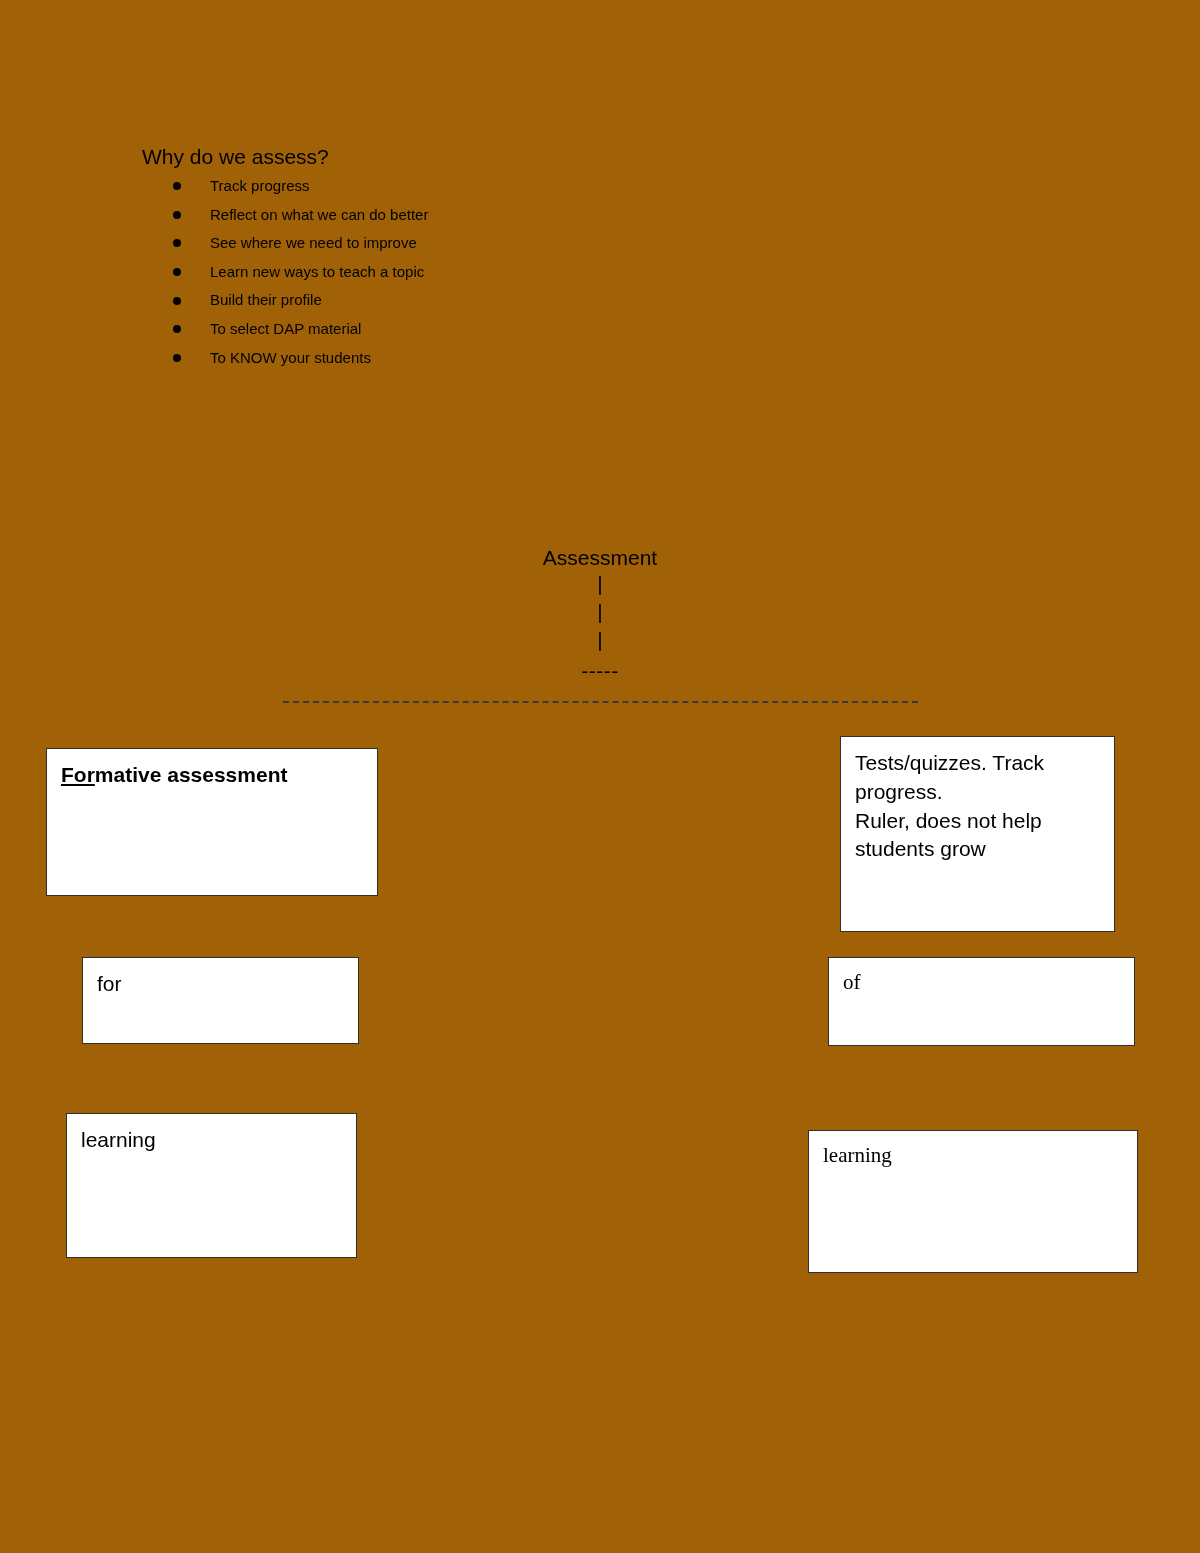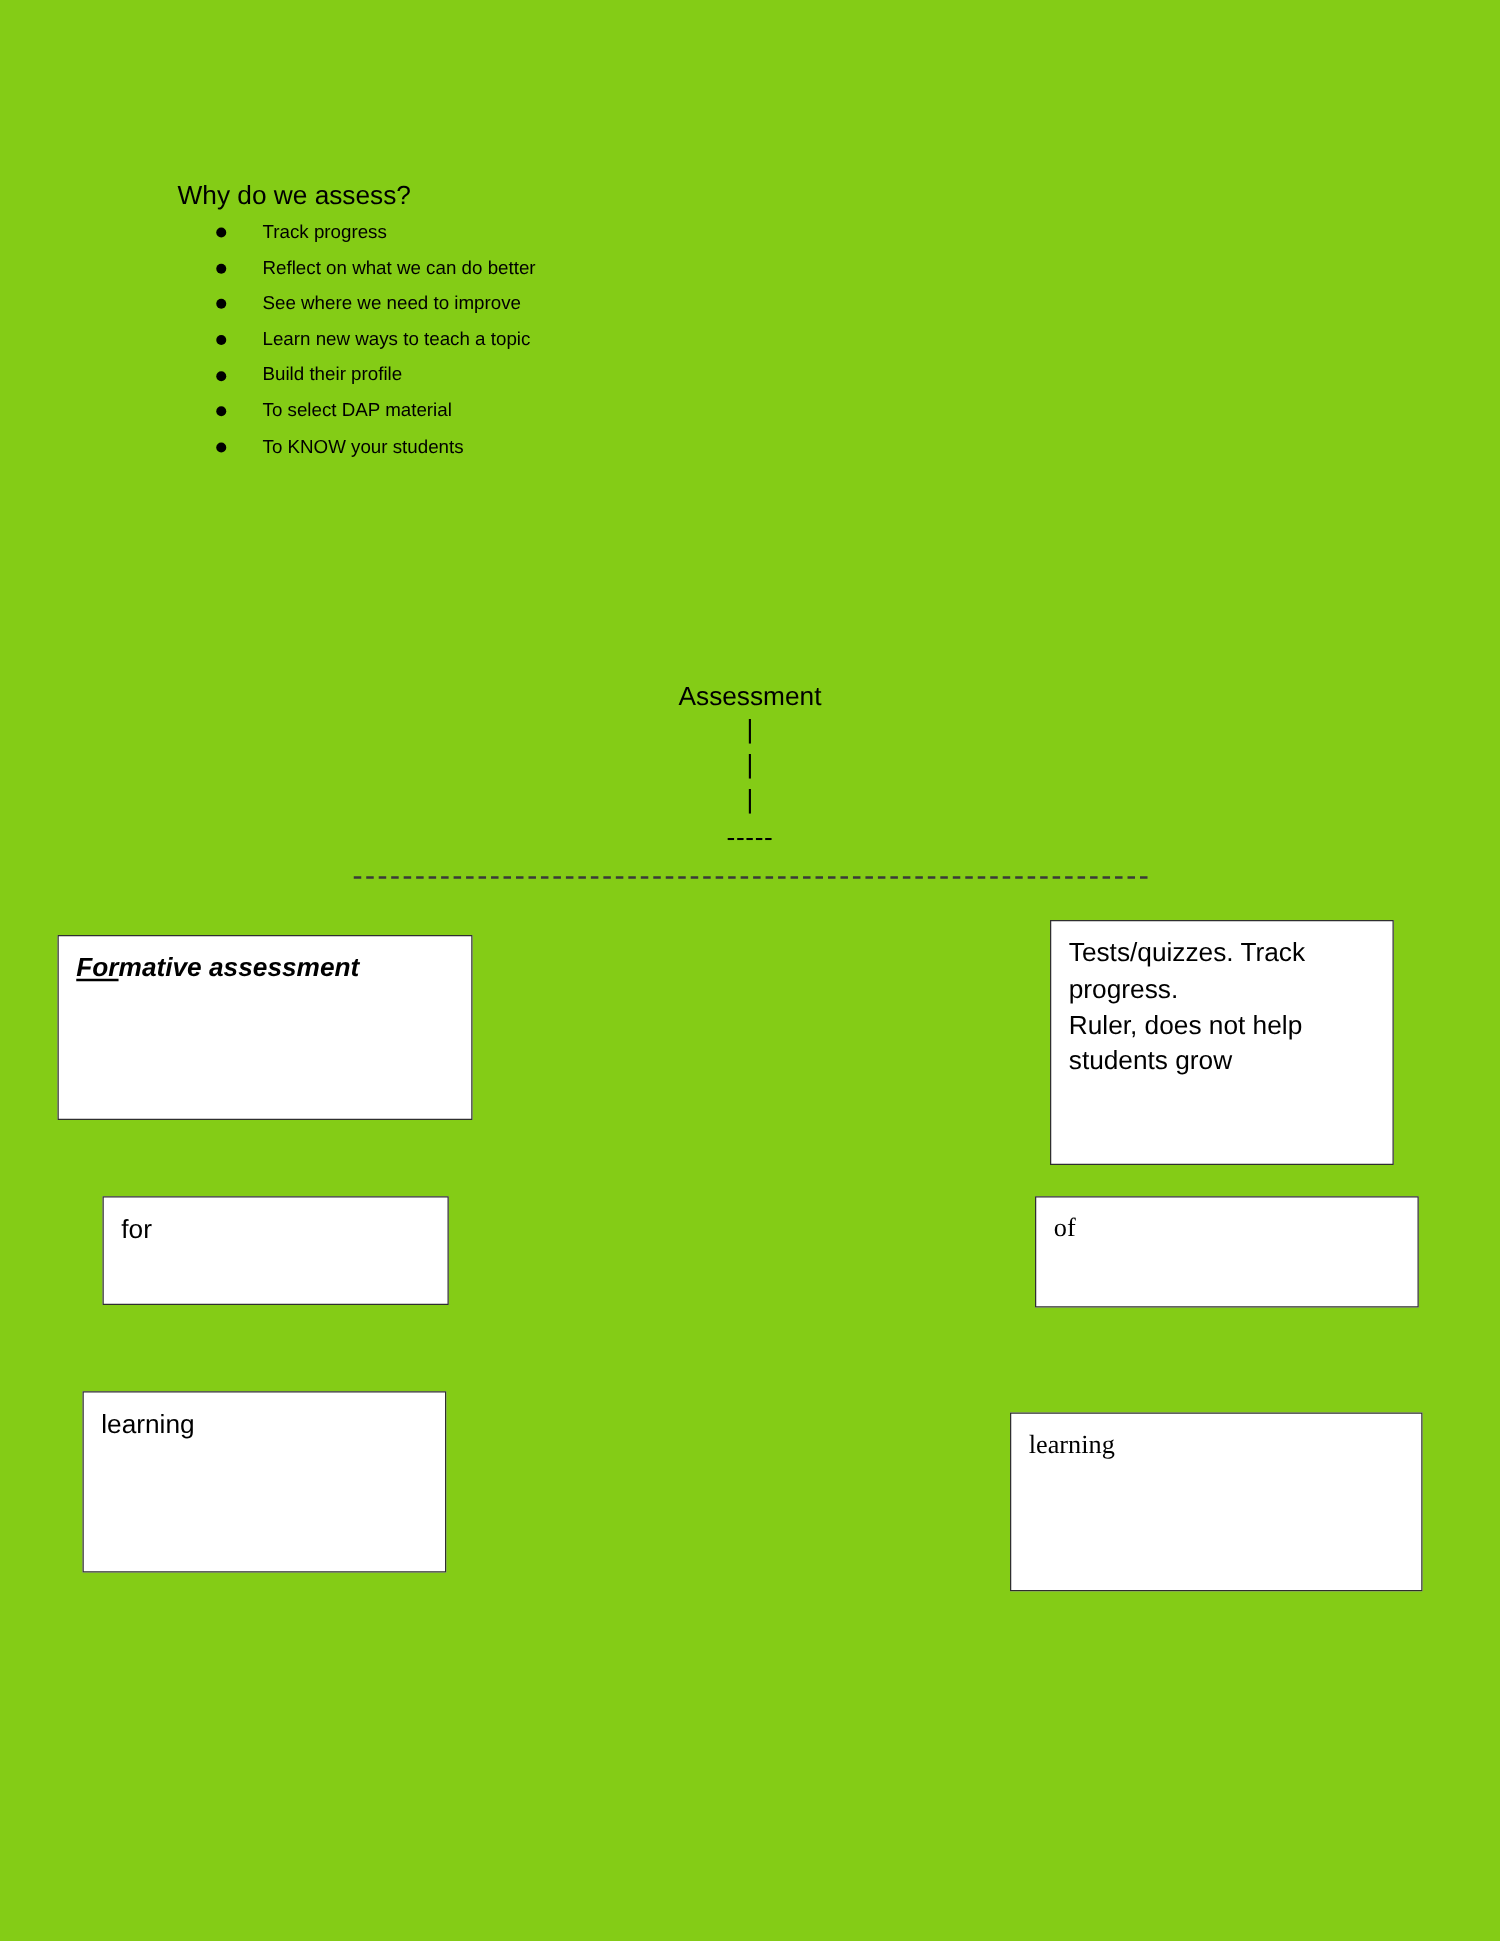--- a/index.html
+++ b/index.html
@@ -9,21 +9,21 @@
     background: #ffffff;
   }
   body {
     font-family: "Liberation Sans", sans-serif;
     color: #000000;
   }
   #page {
     position: relative;
     width: 1200px;
     height: 1553px;
-    background: #84cc16;
+    background: #a16207;
     overflow: hidden;
   }
 
   
   .notes-heading {
     position: absolute;
     left: 142px;
     top: 143px;
     font-size: 21px;
     line-height: 28.5px;
@@ -105,21 +105,21 @@
     background: #ffffff;
     font-size: 21px;
     line-height: 28.5px;
   }
   .box-lines {
     padding: 12px 0 0 14px;
   }
   .box-lines div {
     white-space: nowrap;
   }
-  .bold { font-weight: bold; font-style: italic; }
+  .bold { font-weight: bold; }
   .u-part { text-decoration: underline; }
 
   
   #box-formative {
     left: 46px;  top: 748px;  width: 332px;  height: 148px;
   }
   #box-summative {
     left: 840px; top: 736px;  width: 275px;  height: 196px;
     line-height: 28.8px;
   }

